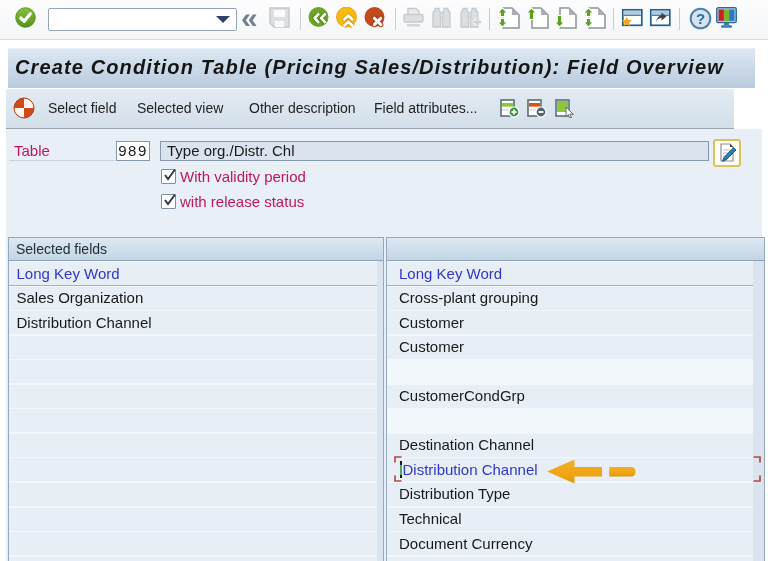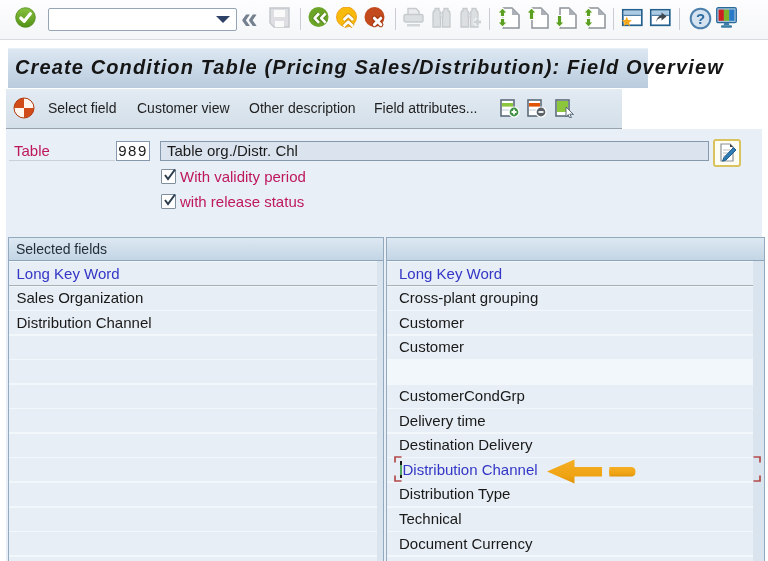--- a/index.html
+++ b/index.html
@@ -10,27 +10,27 @@
   #systb{left:0;top:0;width:768px;height:39px;
          background:linear-gradient(#fdfdfe,#f4f6f8);border-bottom:1px solid #d7dbdf;}
   #combo{left:48px;top:8px;width:187px;height:21px;background:#fff;
          border:1px solid #96a5b4;border-radius:2px;}
   #combo .arr{position:absolute;right:6px;top:7px;width:0;height:0;
          border-left:7.5px solid transparent;border-right:7.5px solid transparent;
          border-top:7.5px solid #2e4166;}
   .chev{font-weight:bold;color:#76818f;font-size:30px;line-height:20px;}
   .tbsep{width:1px;height:22px;background:#c9cdd3;top:8px;}
   
-  #titlebar{left:8px;top:48px;width:640px;height:39px;
+  #titlebar{left:8px;top:48px;width:747px;height:39px;
             background:linear-gradient(#dce7f2,#b9cbdd);
             border-top:1px solid #e9eff6;}
   #titlebar span{position:absolute;left:7px;top:7px;white-space:nowrap;font-size:20px;font-weight:bold;
             font-style:italic;color:#151515;letter-spacing:1.12px;}
   
-  #apptb{left:6px;top:89px;width:616px;height:39px;
+  #apptb{left:6px;top:89px;width:728px;height:39px;
          background:linear-gradient(#e3ebf3,#d3dfe9);
          border-bottom:1px solid #99a3ad;}
   .appbtn{position:absolute;top:11px;font-size:14px;color:#1f1f1f;}
   
   #content{left:6px;top:129px;width:756px;height:432px;background:#e9eff6;}
   .lbl{position:absolute;font-size:15px;color:#be185d;}
   .fld{position:absolute;border:1px solid #8699ac;background:#fff;font-size:15px;color:#1a1a1a;}
   .chk{position:absolute;width:13px;height:13px;background:#fff;border:1px solid #7f8f9e;border-radius:1px;}
   .chk svg{position:absolute;left:0px;top:-2px;}
   
@@ -180,21 +180,21 @@
   </div>
 
 <div id="apptb" class="abs">
   <svg class="abs" style="left:7px;top:8px" width="22" height="22" viewBox="0 0 22 22">
     <circle cx="11" cy="11" r="10" fill="#d14b18"></circle>
     <path d="M11 11 L11 1 A10 10 0 0 1 21 11 Z" fill="#fdf5ee"></path>
     <path d="M11 11 L11 21 A10 10 0 0 1 1 11 Z" fill="#fdf5ee"></path>
     <circle cx="11" cy="11" r="10" fill="none" stroke="#b23c10" stroke-width="1"></circle>
   </svg>
   <div class="appbtn" style="left:42px">Select field</div>
-  <div class="appbtn" style="left:131px">Customer view</div>
+  <div class="appbtn" style="left:131px">Selected view</div>
   <div class="appbtn" style="left:243px">Other description</div>
   <div class="appbtn" style="left:368px">Field attributes...</div>
 
   <svg class="abs" style="left:494px;top:10px" width="20" height="19" viewBox="0 0 20 19">
     <rect x="1" y="1" width="13" height="16" fill="#fff" stroke="#5d6c7b" stroke-width="1.6"></rect>
     <rect x="2" y="4" width="11" height="3.6" fill="#8cc63c"></rect>
     <line x1="2" y1="11" x2="13" y2="11" stroke="#c3cad1" stroke-width="1"></line>
     <circle cx="14" cy="13" r="5" fill="#3f9143" stroke="#fff" stroke-width="1.2"></circle>
     <path d="M14 10.5 V15.5 M11.5 13 H16.5" stroke="#fff" stroke-width="1.8"></path>
   </svg>
@@ -209,21 +209,21 @@
     <rect x="1" y="1" width="13" height="16" fill="#fff" stroke="#5d6c7b" stroke-width="1.6"></rect>
     <rect x="2" y="2" width="11" height="11" fill="#8cc63c"></rect>
     <path d="M11 8 L18.5 15.5 L14.8 15 L16.5 18.5 L14.5 18.8 L13.2 15.6 L11 18 Z" fill="#fff" stroke="#5d6c7b" stroke-width="1"></path>
   </svg>
 </div>
 
 <div id="content" class="abs"></div>
 <div class="lbl" style="left:14px;top:142px">Table</div>
 <div class="abs" style="left:9px;top:160px;width:106px;height:1px;background:#c9d1d9"></div>
 <div class="fld" style="left:116px;top:141px;width:32px;height:18px;text-align:center;line-height:18px;letter-spacing:1.5px">989</div>
-<div class="fld" style="left:160px;top:141px;width:547px;height:18px;background:#dbe4ee;line-height:18px"><span style="margin-left:6px">Table org./Distr. Chl</span></div>
+<div class="fld" style="left:160px;top:141px;width:547px;height:18px;background:#dbe4ee;line-height:18px"><span style="margin-left:6px">Type org./Distr. Chl</span></div>
 <div class="abs" style="left:713px;top:139px;width:24px;height:24px;border:2px solid #d9c35e;border-radius:3px;background:#fdfdf4">
   <svg width="24" height="24" viewBox="0 0 24 24" style="position:absolute;left:0;top:0">
     <path d="M6 3 H15 L18 6 V20 H6 Z" fill="#fff" stroke="#8a9196" stroke-width="1.2"></path>
     <path d="M15 3 L18 6 H15 Z" fill="#3a3f44"></path>
     <g>
         <line x1="8" y1="9" x2="15" y2="9" stroke="#b9bec3" stroke-width="1"></line>
         <line x1="8" y1="12" x2="15" y2="12" stroke="#b9bec3" stroke-width="1"></line>
         <line x1="8" y1="15" x2="13" y2="15" stroke="#b9bec3" stroke-width="1"></line>
       </g>
     <path d="M18.5 6.5 L21 9 L11 19 L7.5 20.2 L8.8 16.7 Z" fill="#2f7cb5" stroke="#1d5c8d" stroke-width="1"></path>
@@ -302,25 +302,22 @@
       </div>
       <div class="row" style="top: 50.1px;">
         <span>Customer</span>
       </div>
       <div class="row" style="top: 74.65px;">
         <span>Customer</span>
       </div>
       <div class="row" style="top: 123.75px;">
         <span>CustomerCondGrp</span>
       </div>
-      <div class="row" style="top: 148.3px;">
-        <span>Delivery time</span>
-      </div>
       <div class="row" style="top: 172.85px;">
-        <span>Destination Delivery</span>
+        <span>Destination Channel</span>
       </div>
       <div class="row cur" style="top: 197.4px;">
         <span class="blue">Distribution Channel</span>
       </div>
       <div class="row" style="top: 221.95px;">
         <span>Distribution Type</span>
       </div>
       <div class="row" style="top: 246.5px;">
         <span>Technical</span>
       </div>

